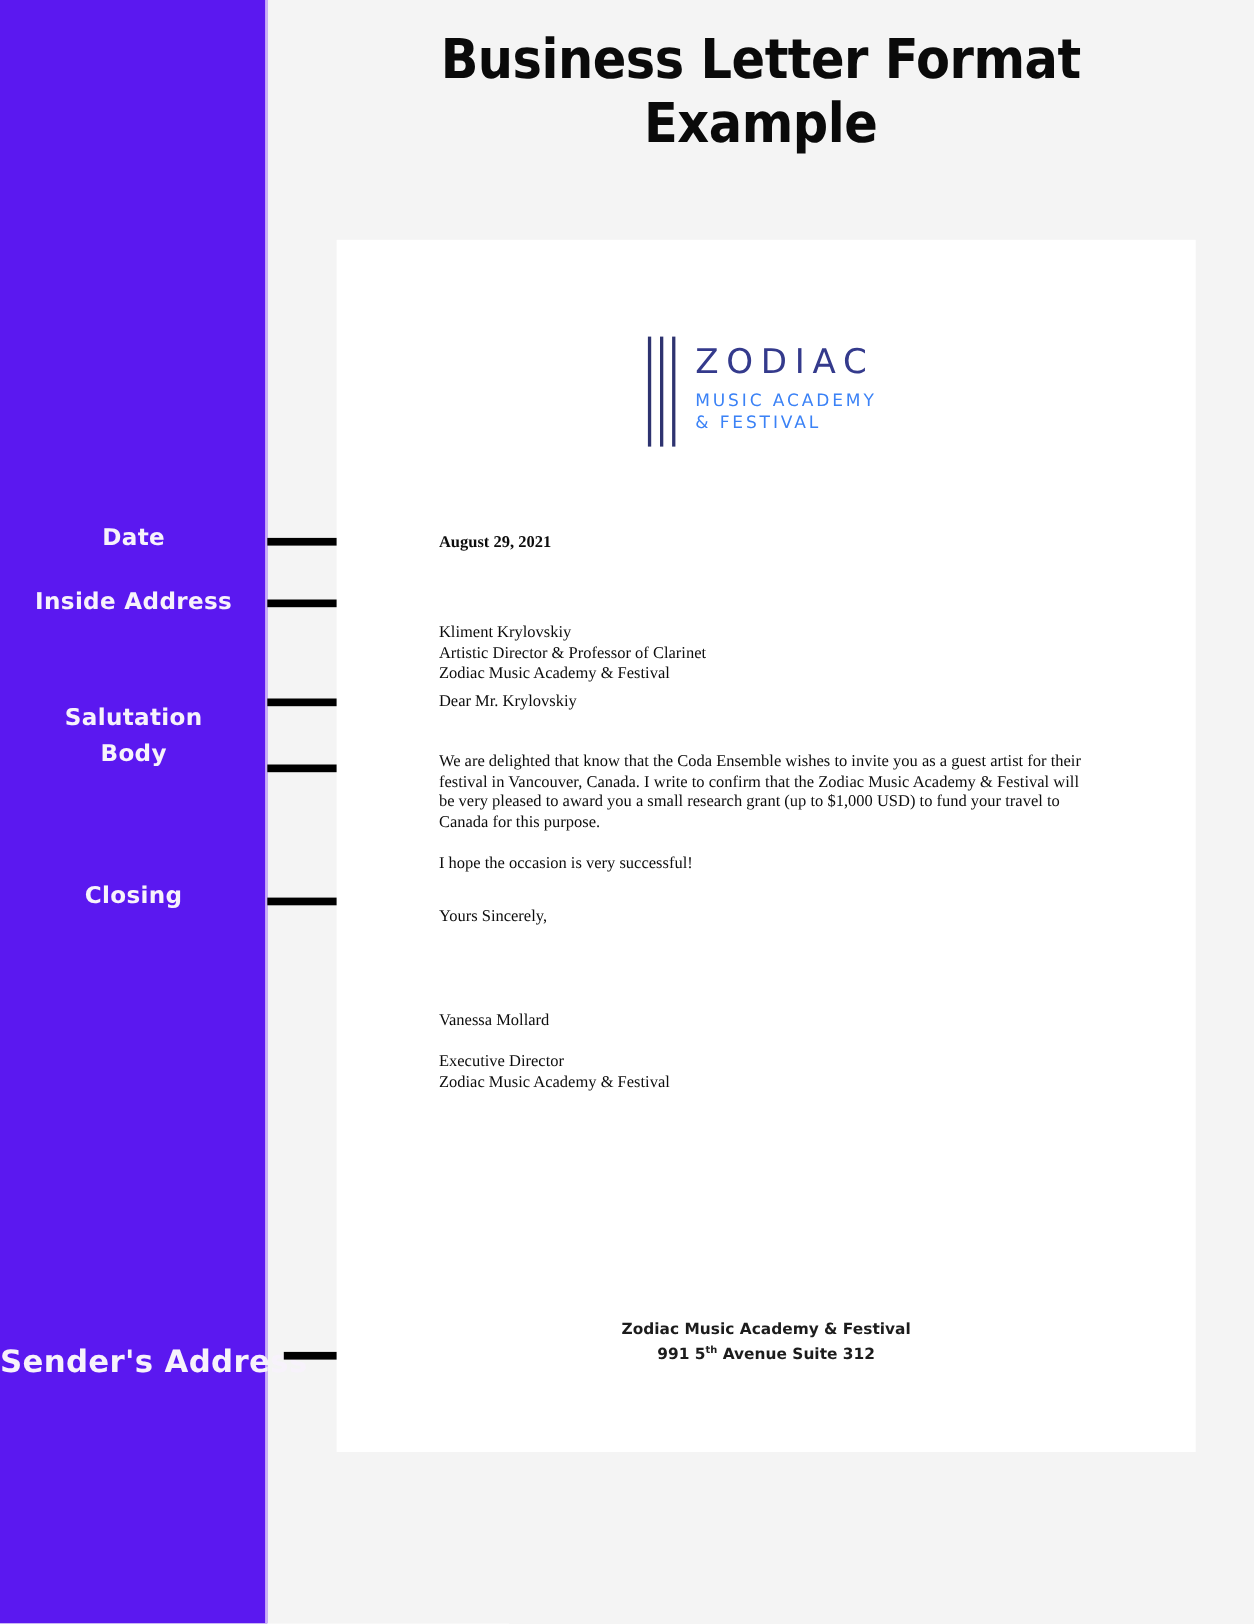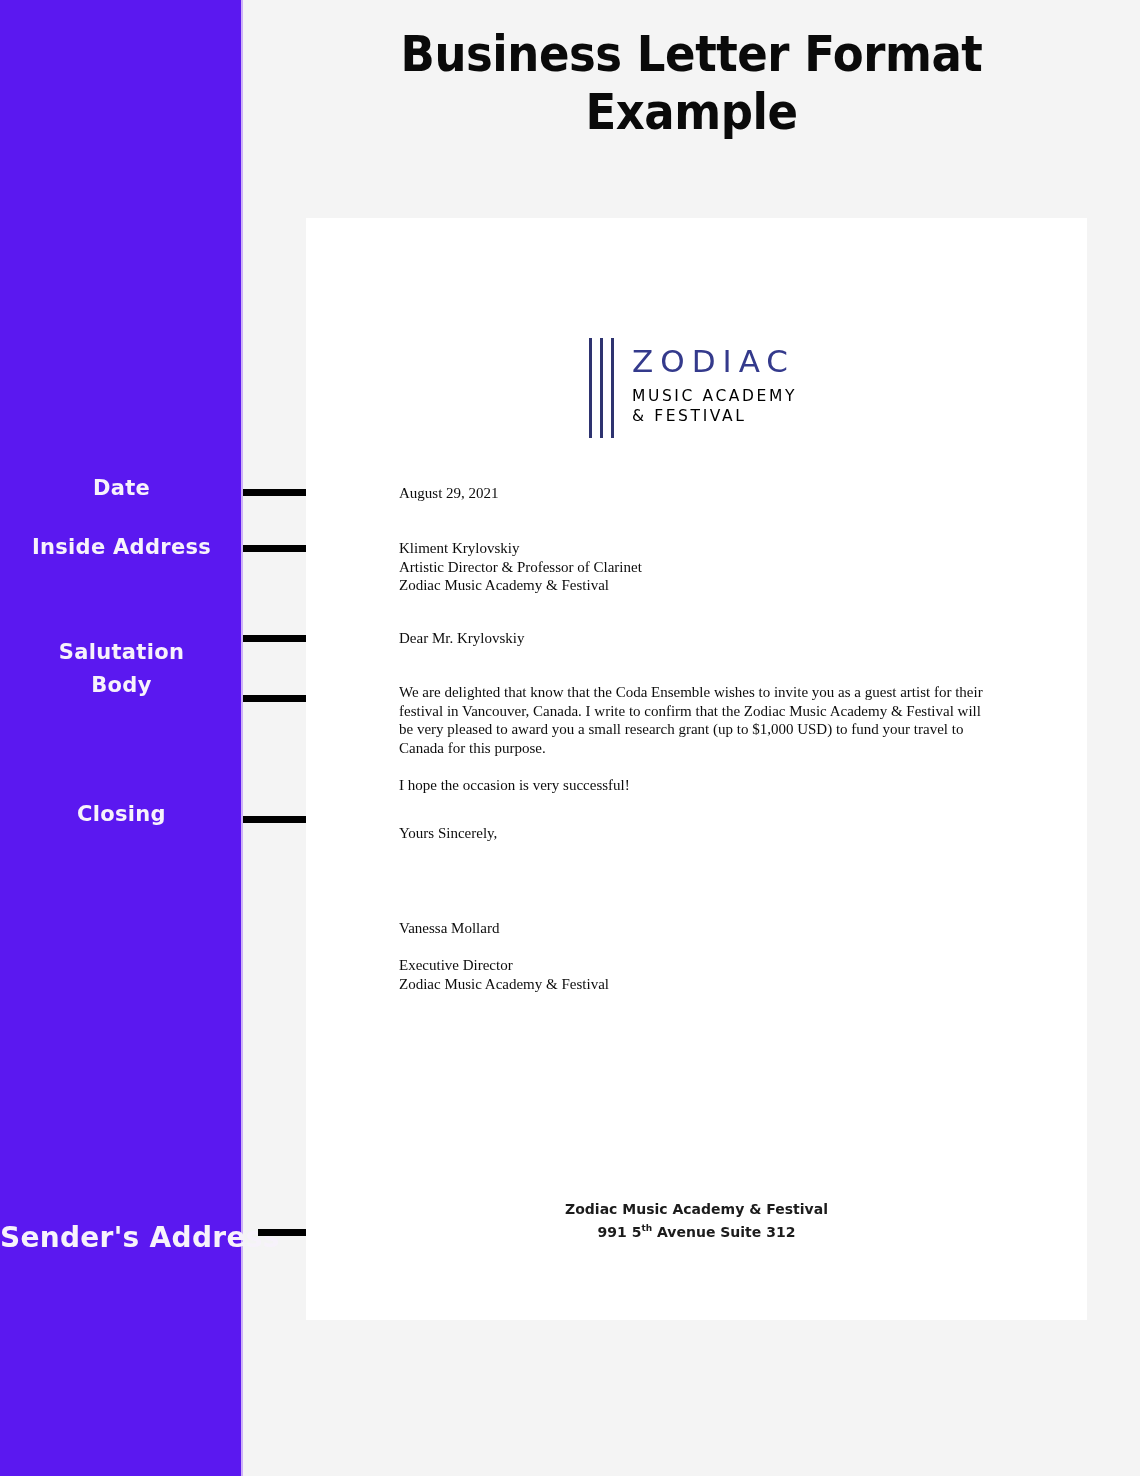--- a/index.html
+++ b/index.html
@@ -67,21 +67,20 @@
     background: #ffffff;
   }
 
   
   .logo {
     position: absolute;
     left: 283px;
     top: 86px;
     display: flex;
     align-items: flex-start;
-    margin-top: 32px;
   }
   .logo-bars {
     display: flex;
     gap: 8px;
     margin-right: 18px;
     padding-top: 2px;
   }
   .logo-bar {
     width: 3px;
     height: 100px;
@@ -94,38 +93,38 @@
     font-weight: 500;
     letter-spacing: 7px;
     color: #343a8c;
     line-height: 1;
   }
   .logo-sub {
     font-family: "DejaVu Sans", sans-serif;
     font-size: 15.5px;
     font-weight: 400;
     letter-spacing: 2.6px;
-    color: #000000;
+    color: #3b82f6;
     line-height: 1.32;
     margin-top: 9px;
   }
 
   
   .letter-text {
     position: absolute;
     font-family: "Liberation Serif", "DejaVu Serif", serif;
     font-size: 15px;
     line-height: 18.6px;
     color: #0d0d0d;
   }
   .letter-text p { margin: 0; }
   .letter-text .gap { height: 18.6px; }
 
-  .blk-date     { left: 399px; top: 484px; }
-  .blk-address  { left: 399px; top: 539px; }
+  .blk-date     { left: 399px; top: 484px; font-weight: bold; }
+  .blk-address  { left: 399px; top: 566px; }
   .blk-saluta   { left: 399px; top: 629px; }
   .blk-body     { left: 399px; top: 683px; width: 592px; }
   .blk-closing  { left: 399px; top: 824px; }
   .blk-sign     { left: 399px; top: 919px; }
 
   
   .sender-address {
     position: absolute;
     left: 306px;
     top: 1200px;

